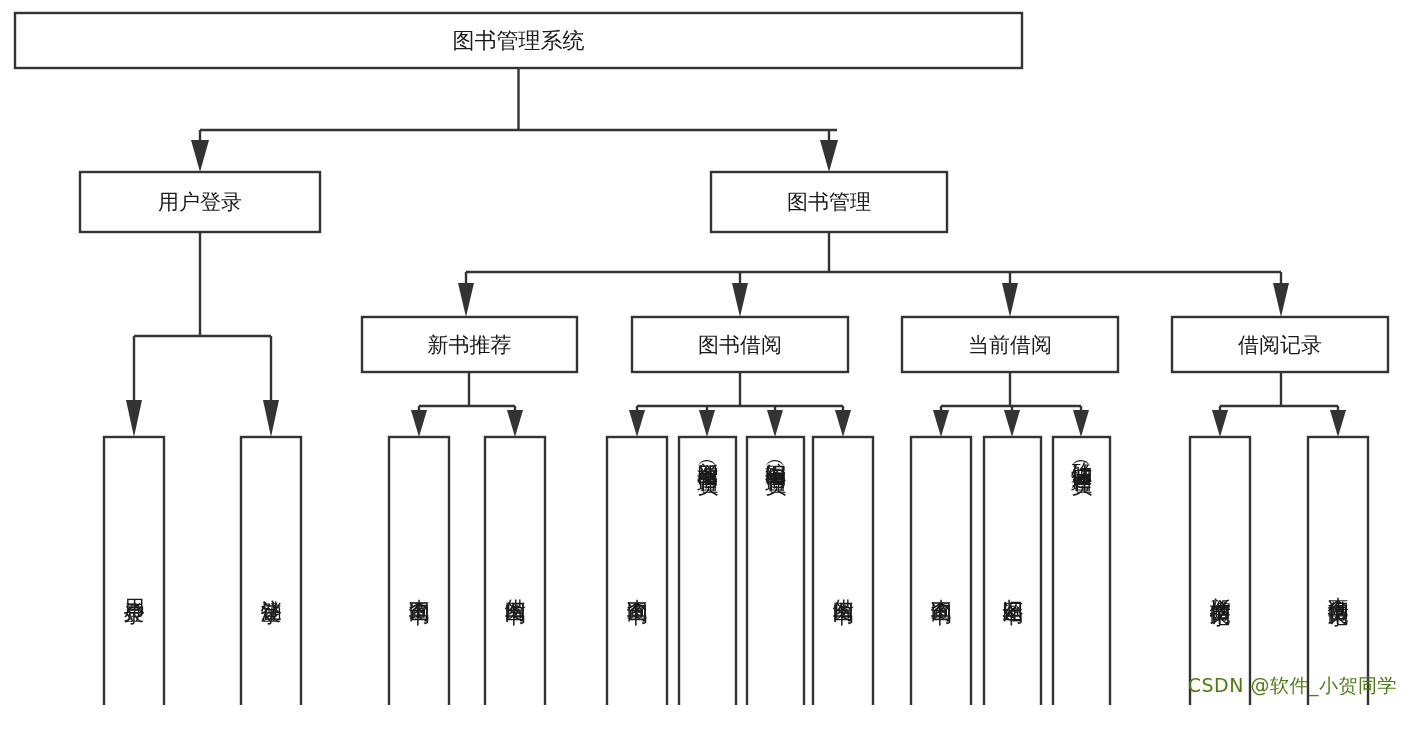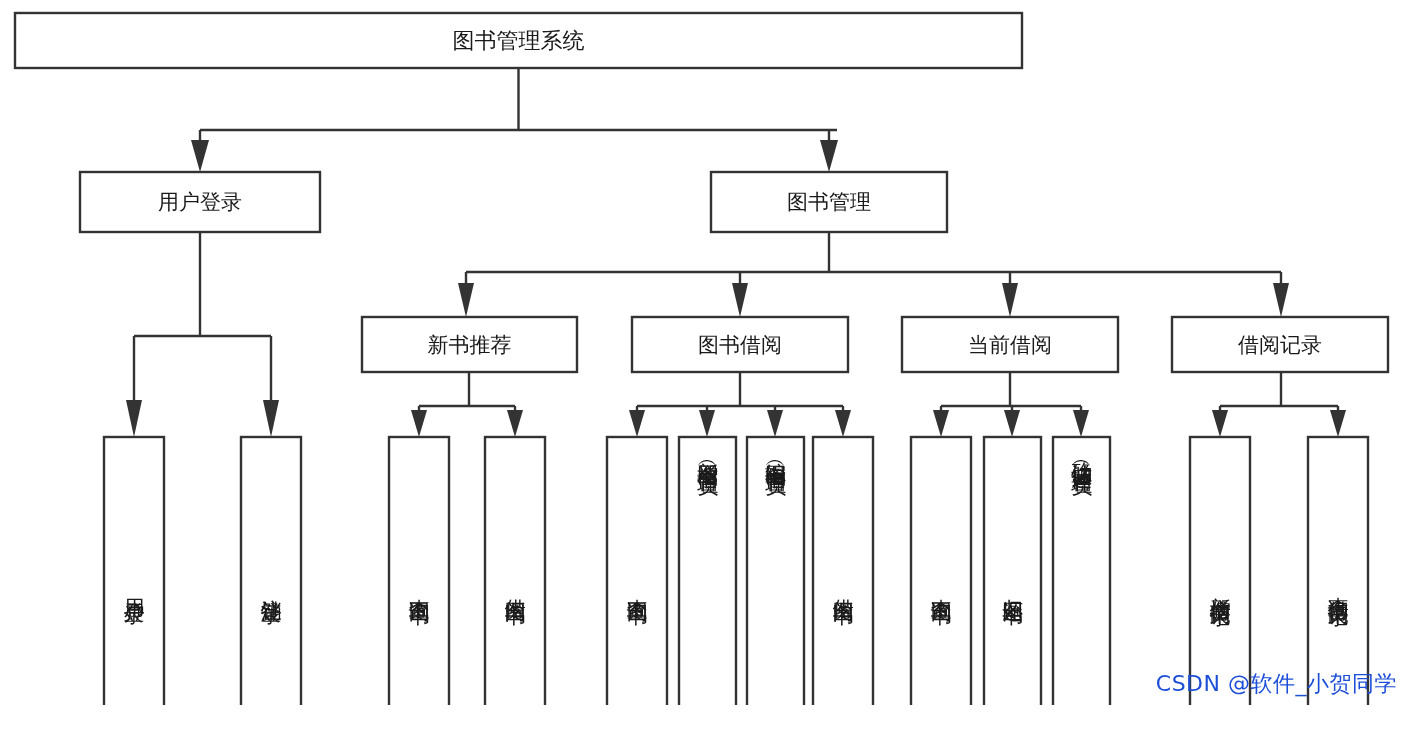--- a/index.html
+++ b/index.html
@@ -67,22 +67,22 @@
   }
   .arrow-head {
     fill: #333333;
     stroke: none;
   }
   .watermark {
     position: absolute;
     right: 8px;
     bottom: 6px;
     font-family: "DejaVu Sans", "Liberation Sans", sans-serif;
-    font-size: 22px;
-    color: #1d4ed8;
+    font-size: 19px;
+    color: #4d7c0f;
     letter-spacing: 0.5px;
     white-space: nowrap;
     user-select: none;
   }
 </style>
 </head>
 <body>
 
 <div id="diagram-root">
 

